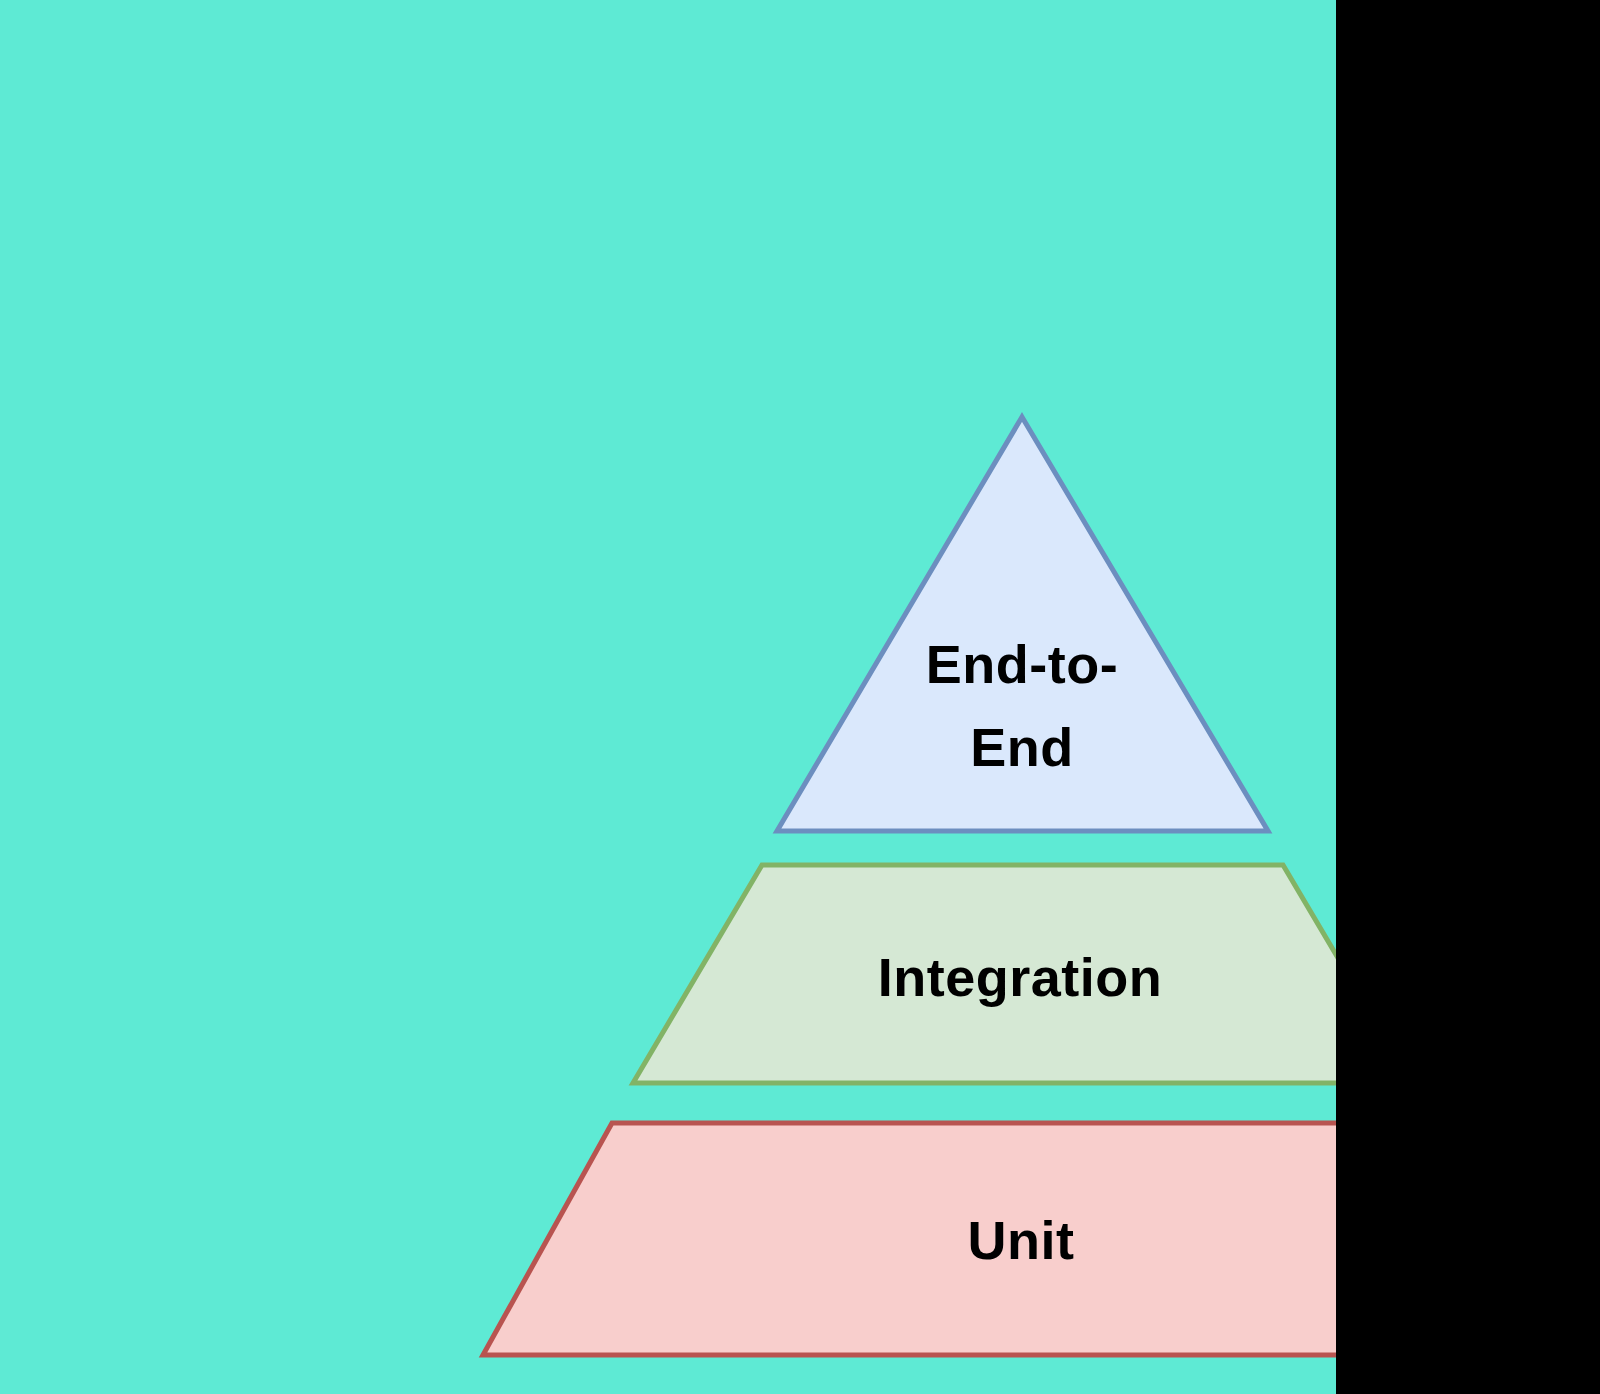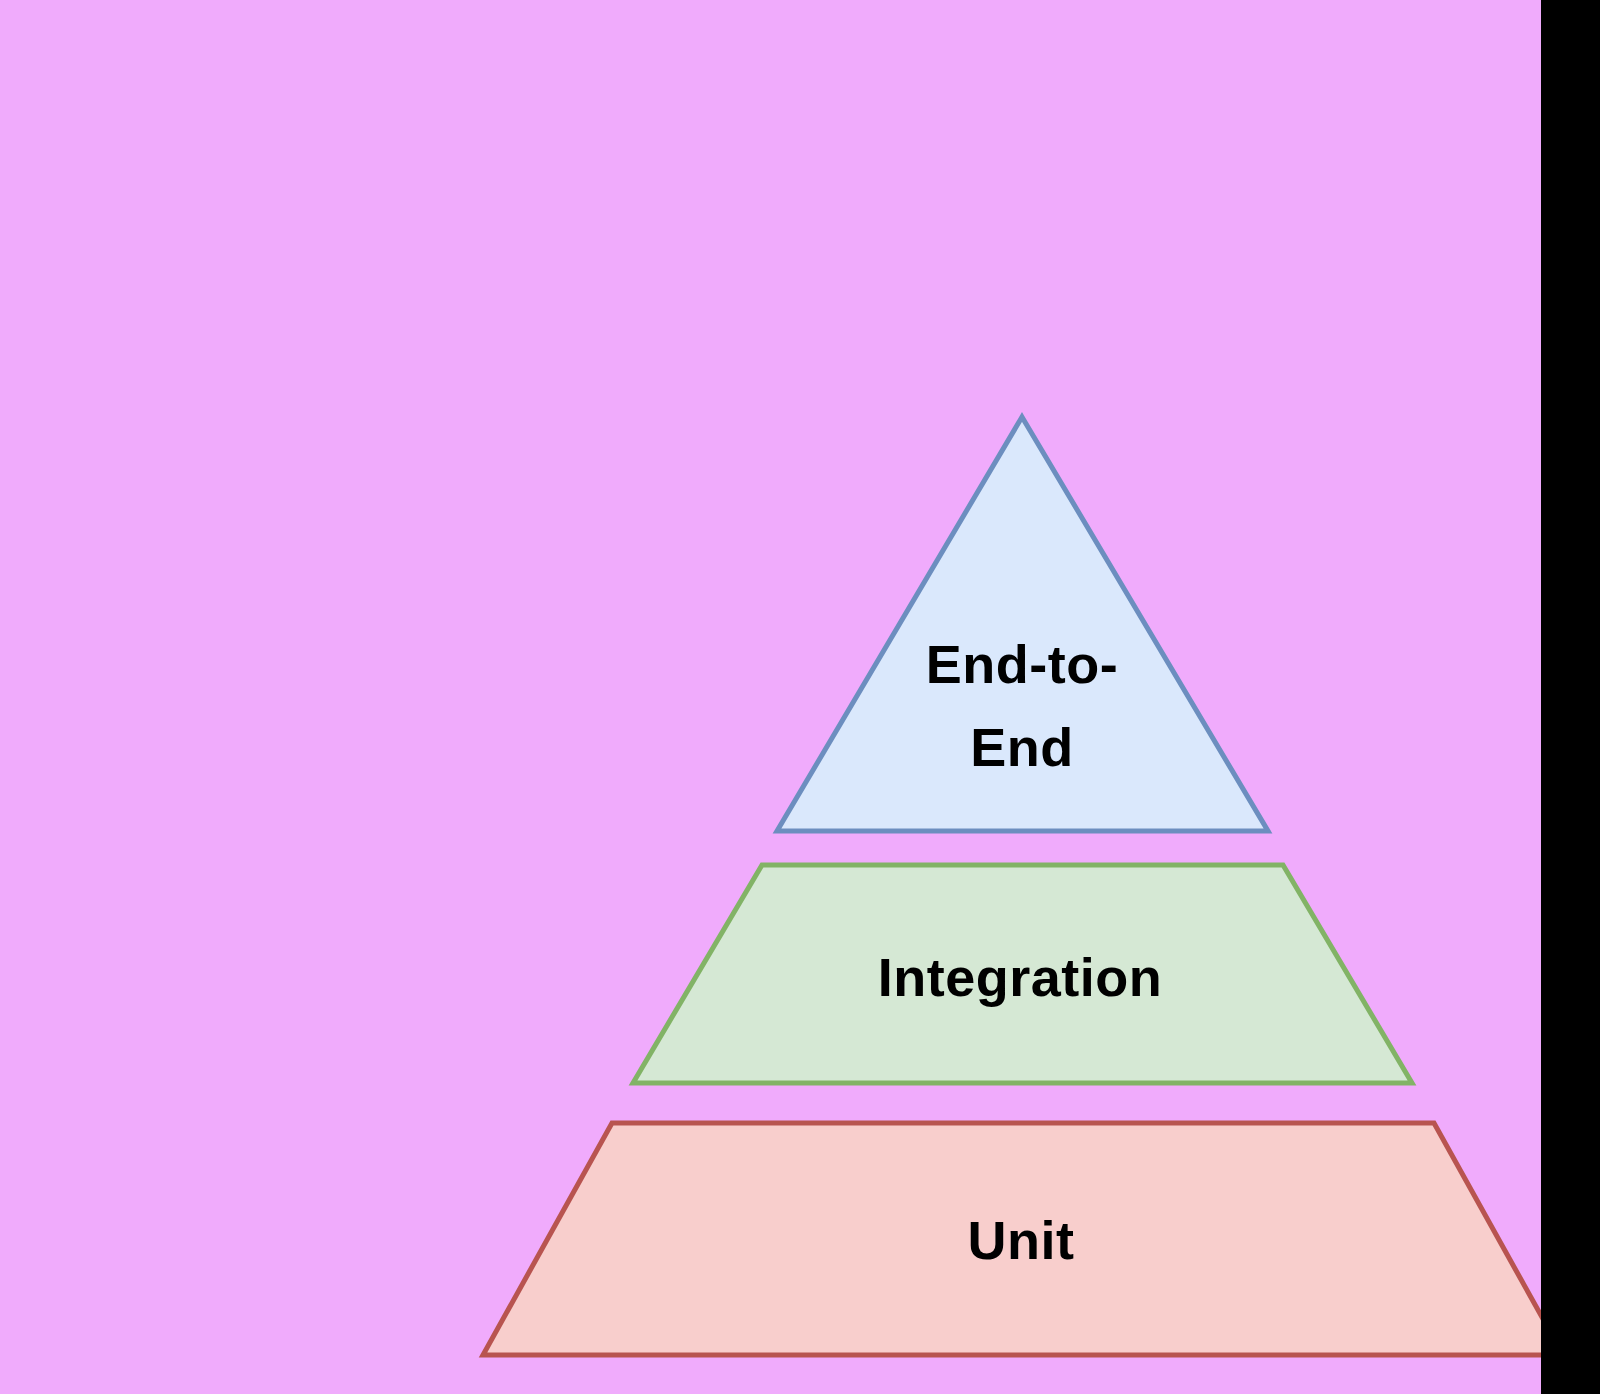--- a/index.html
+++ b/index.html
@@ -2,23 +2,23 @@
 <html><head>
   <meta charset="utf-8">
   <style>
     html, body {
       margin: 0;
       padding: 0;
       background: #000000;
     }
     .canvas {
       position: relative;
-      width: 1541px;
+      width: 1336px;
       height: 1394px;
-      background: #f0abfc;
+      background: #5eead4;
       overflow: hidden;
     }
     svg.pyramid {
       display: block;
       width: 1600px;
       height: 1394px;
     }
     polygon.level {
       stroke-width: 5;
       stroke-linejoin: miter;

